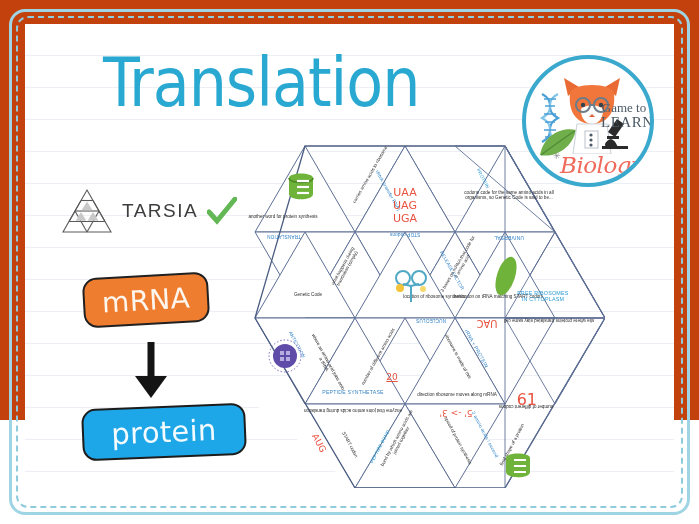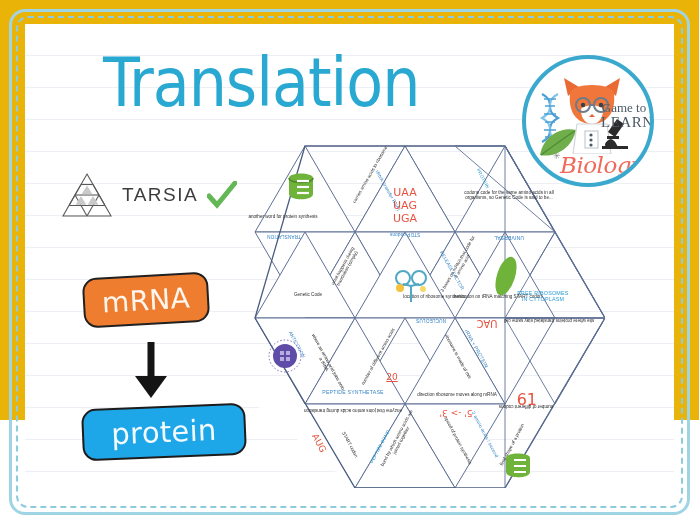--- a/index.html
+++ b/index.html
@@ -7,21 +7,21 @@
     width:699px; height:524px;
     background:#ffffff;
     font-family:"Liberation Sans", sans-serif;
     overflow:hidden;
   }
 
   
   #page {
     position:relative;
     width:699px; height:420px;
-    background:#eab308;
+    background:#c2410c;
     box-sizing:border-box;
   }
   #frame-outer {
     position:absolute;
     left:9px; top:9px;
     width:681px; height:506px;
     border:3px solid #9fd4e4;
     border-radius:16px;
     box-sizing:border-box;
   }
@@ -114,21 +114,21 @@
     letter-spacing:-0.5px;
   }
   #logo .star {
     position:absolute; left:27px; top:92px;
     color:#8d8d8d; font-size:9px;
   }
 
   
   #tarsia {
     position:absolute;
-    left:36px; top:148px;
+    left:36px; top:164px;
     display:flex; align-items:center; gap:9px;
   }
   #tarsia .tri-icon { width:52px; height:46px; }
   #tarsia .tx {
     font-family:"Liberation Sans", sans-serif;
     font-size:19px;
     letter-spacing:1.5px;
     color:#3d3d3d;
   }
   #tarsia .check { width:30px; height:28px; }

